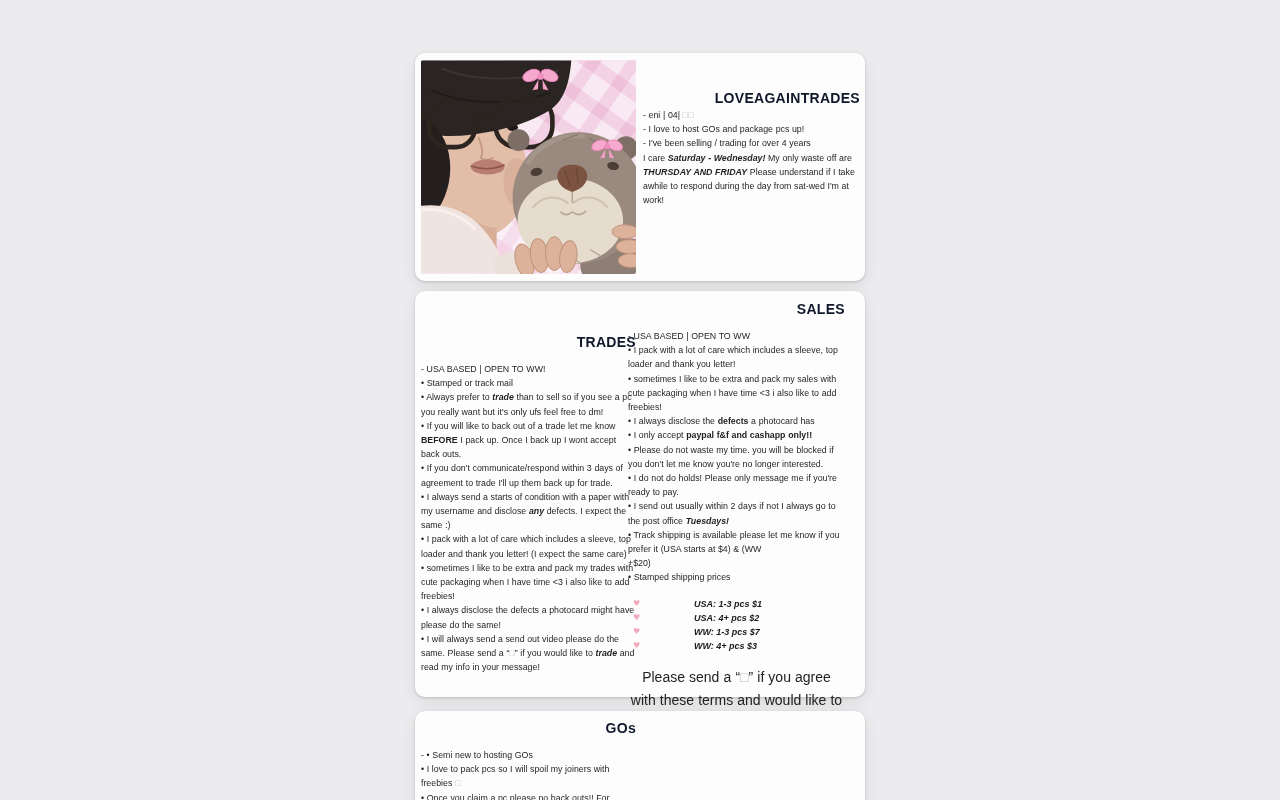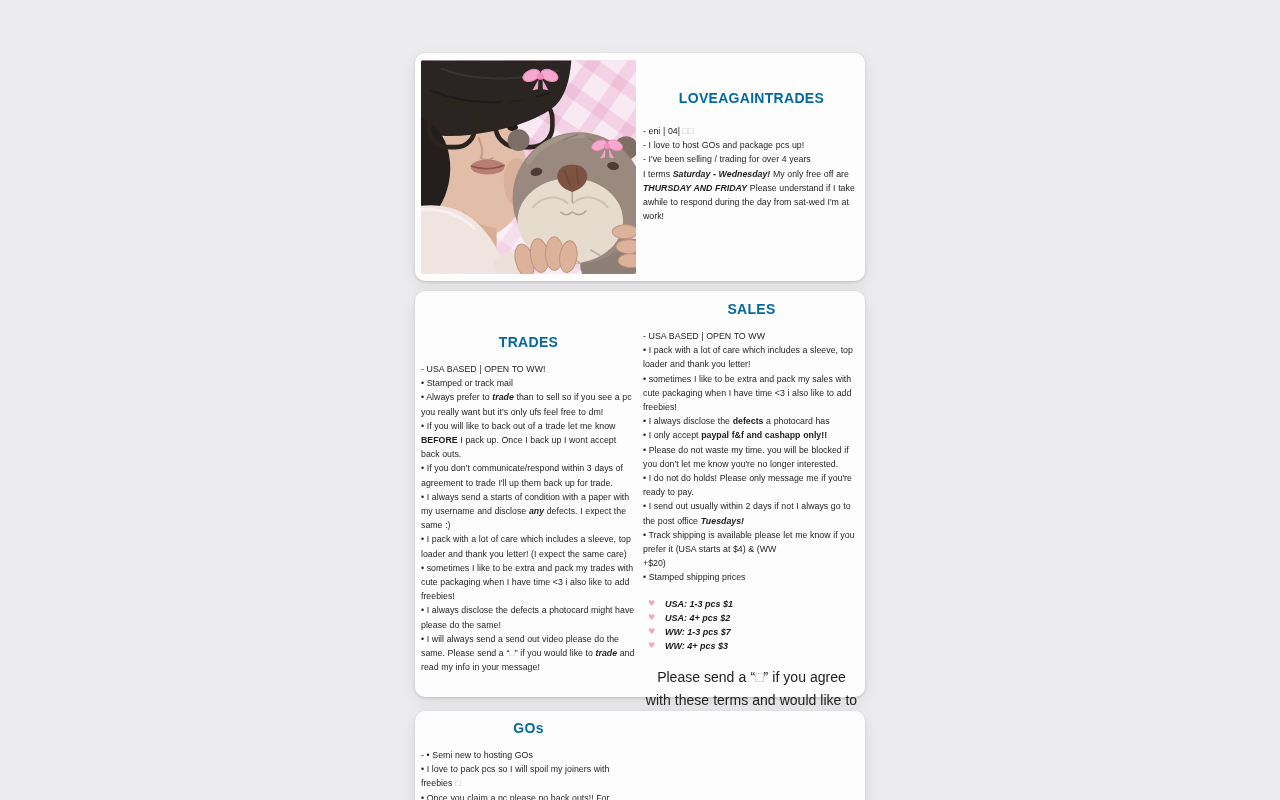--- a/index.html
+++ b/index.html
@@ -23,44 +23,44 @@
 
   .photo {
     position:absolute; left:6px; top:7px; width:215px; height:214px;
     overflow:hidden; border-radius:2px; background:#f6e2ee;
   }
   .photo svg { display:block; width:215px; height:214px; }
 
   .col { position:absolute; }
   .about-col  { left:228px; top:35px;  width:217px; }
   .trades-col { left:6px;   top:41px;  width:215px; }
-  .sales-col  { left:228px; top:8px;   width:217px; }
+  .sales-col  { left:213px; top:8px;   width:217px; }
   .gos-col    { left:6px;   top:7px;   width:215px; }
 
   h1.sec-title, h2.sec-title {
     font-size:14px; font-weight:700; letter-spacing:.3px;
-    text-align:center; color:#0369a1; line-height:20px;
+    text-align:right; color:#0f172a; line-height:20px;
   }
   .lines { margin-top:10px; }
-  .about-col .lines { margin-top:16px; }
+  .about-col .lines { margin-top:0; }
   .lines p {
     font-size:8.8px; line-height:14.2px; color:#1e1e1e;
     letter-spacing:0; word-spacing:0.2px;
   }
   .b { font-weight:700; }
   .i { font-style:italic; }
   .g { color:#bcbcbc; }
 
   .hearts { margin-top:12px; padding-left:5px; }
   .heart-row { display:flex; align-items:center; height:14px; }
   .heart {
     font-family:"DejaVu Sans", sans-serif;
     font-size:8px; width:17px; color:#f2a9bb; line-height:14px;
   }
-  .heart-row .price-text { font-size:9px; font-weight:700; font-style:italic; color:#1a1a1a; }
+  .heart-row .price-text { font-size:9px; font-weight:700; font-style:italic; color:#1a1a1a;margin-left:44px; }
 
   .agreement { margin-top:13px; }
   .agreement p { font-size:14px; line-height:23px; color:#222;text-align:center; }
 </style>
 </head>
 <body>
 
 <div>
 
   <section class="card card-profile">
@@ -153,21 +153,21 @@
         <use href="#bow" transform="translate(187,87) scale(0.88)"></use>
       </svg>
     </div>
 
     <div class="col about-col">
       <h1 class="sec-title">LOVEAGAINTRADES</h1>
       <div class="lines">
           <p><span>- eni | 04| </span><span class="g">□□</span></p>
           <p><span>- I love to host GOs and package pcs up!</span></p>
           <p><span>- I've been selling / trading for over 4 years</span></p>
-          <p><span>I terms </span><span class="b i">Saturday - Wednesday!</span><span> My only free off are </span><span class="b i">THURSDAY AND FRIDAY</span><span> Please understand if I take awhile to respond during the day from sat-wed I'm at work!</span></p>
+          <p><span>I care </span><span class="b i">Saturday - Wednesday!</span><span> My only waste off are </span><span class="b i">THURSDAY AND FRIDAY</span><span> Please understand if I take awhile to respond during the day from sat-wed I'm at work!</span></p>
         </div>
     </div>
   </section>
 
   <section class="card card-terms">
 
     <div class="col trades-col">
       <h2 class="sec-title">TRADES</h2>
       <div class="lines">
           <p><span>- USA BASED | OPEN TO WW!</span></p>

